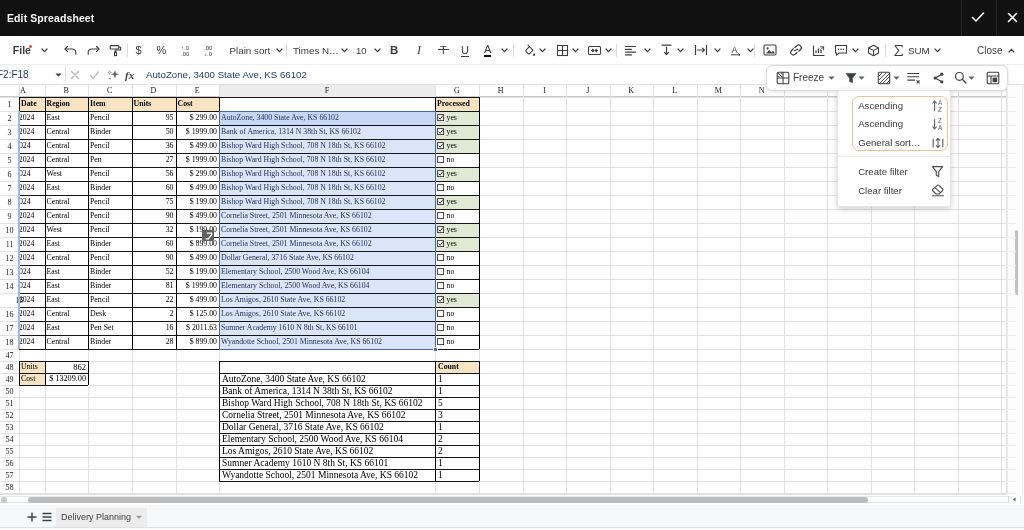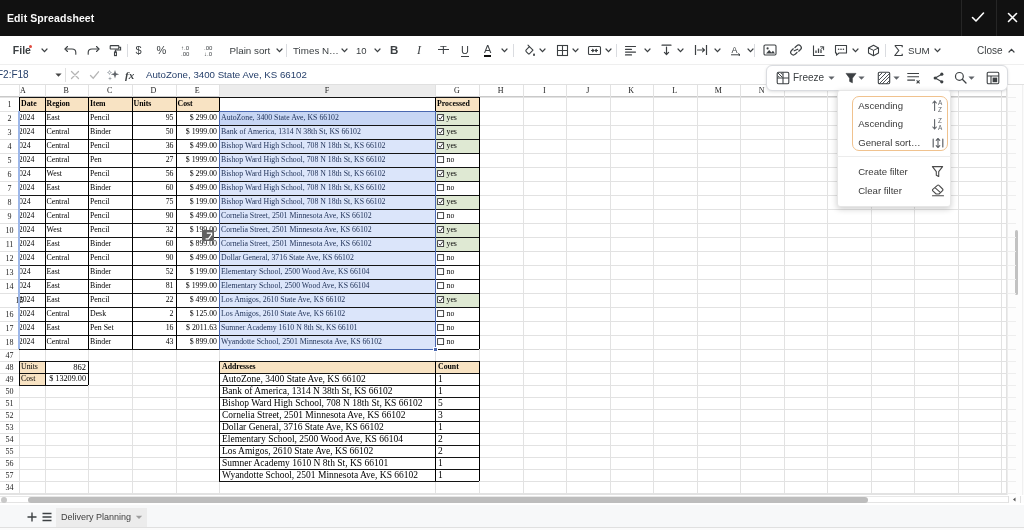--- a/index.html
+++ b/index.html
@@ -360,21 +360,21 @@
 <div style="position:absolute;left:0px;top:361px;width:19px;height:12px;display:flex;align-items:center;justify-content:center;font-family:'Liberation Serif',serif;font-size:8px;color:#222;">48</div>
 <div style="position:absolute;left:0px;top:373px;width:19px;height:12px;display:flex;align-items:center;justify-content:center;font-family:'Liberation Serif',serif;font-size:8px;color:#222;">49</div>
 <div style="position:absolute;left:0px;top:385px;width:19px;height:12px;display:flex;align-items:center;justify-content:center;font-family:'Liberation Serif',serif;font-size:8px;color:#222;">50</div>
 <div style="position:absolute;left:0px;top:397px;width:19px;height:12px;display:flex;align-items:center;justify-content:center;font-family:'Liberation Serif',serif;font-size:8px;color:#222;">51</div>
 <div style="position:absolute;left:0px;top:409px;width:19px;height:12px;display:flex;align-items:center;justify-content:center;font-family:'Liberation Serif',serif;font-size:8px;color:#222;">52</div>
 <div style="position:absolute;left:0px;top:421px;width:19px;height:12px;display:flex;align-items:center;justify-content:center;font-family:'Liberation Serif',serif;font-size:8px;color:#222;">53</div>
 <div style="position:absolute;left:0px;top:433px;width:19px;height:12px;display:flex;align-items:center;justify-content:center;font-family:'Liberation Serif',serif;font-size:8px;color:#222;">54</div>
 <div style="position:absolute;left:0px;top:445px;width:19px;height:12px;display:flex;align-items:center;justify-content:center;font-family:'Liberation Serif',serif;font-size:8px;color:#222;">55</div>
 <div style="position:absolute;left:0px;top:457px;width:19px;height:12px;display:flex;align-items:center;justify-content:center;font-family:'Liberation Serif',serif;font-size:8px;color:#222;">56</div>
 <div style="position:absolute;left:0px;top:469px;width:19px;height:12px;display:flex;align-items:center;justify-content:center;font-family:'Liberation Serif',serif;font-size:8px;color:#222;">57</div>
-<div style="position:absolute;left:0px;top:481px;width:19px;height:12px;display:flex;align-items:center;justify-content:center;font-family:'Liberation Serif',serif;font-size:8px;color:#222;">34</div>
+<div style="position:absolute;left:0px;top:481px;width:19px;height:12px;display:flex;align-items:center;justify-content:center;font-family:'Liberation Serif',serif;font-size:8px;color:#222;">58</div>
 <div style="position:absolute;left:19px;top:97px;width:25.5px;height:14px;font-family:Liberation Serif,serif;font-size:7.8px;line-height:14px;white-space:nowrap;overflow:hidden;background:#f8e3c3;font-weight:700;color:#000;text-align:left;padding-left:2px;">Date</div>
 <div style="position:absolute;left:44.5px;top:97px;width:43.5px;height:14px;font-family:Liberation Serif,serif;font-size:7.8px;line-height:14px;white-space:nowrap;overflow:hidden;background:#f8e3c3;font-weight:700;color:#000;text-align:left;padding-left:2px;">Region</div>
 <div style="position:absolute;left:88px;top:97px;width:43.5px;height:14px;font-family:Liberation Serif,serif;font-size:7.8px;line-height:14px;white-space:nowrap;overflow:hidden;background:#f8e3c3;font-weight:700;color:#000;text-align:left;padding-left:2px;">Item</div>
 <div style="position:absolute;left:131.5px;top:97px;width:44.0px;height:14px;font-family:Liberation Serif,serif;font-size:7.8px;line-height:14px;white-space:nowrap;overflow:hidden;background:#f8e3c3;font-weight:700;color:#000;text-align:left;padding-left:2px;">Units</div>
 <div style="position:absolute;left:175.5px;top:97px;width:43.5px;height:14px;font-family:Liberation Serif,serif;font-size:7.8px;line-height:14px;white-space:nowrap;overflow:hidden;background:#f8e3c3;font-weight:700;color:#000;text-align:left;padding-left:2px;">Cost</div>
 <div style="position:absolute;left:435px;top:97px;width:44px;height:14px;font-family:Liberation Serif,serif;font-size:7.8px;line-height:14px;white-space:nowrap;overflow:hidden;background:#f8e3c3;font-weight:700;color:#000;text-align:left;padding-left:2px;">Processed</div>
 <div style="position:absolute;left:19px;top:111px;width:25.5px;height:14px;overflow:hidden;">
       <span style="position:absolute;left:-0.1999999999999993px;top:0;height:14px;line-height:14px;font-family:Liberation Serif,serif;font-size:7.8px;color:#000;white-space:nowrap;">2024</span>
     </div>
 <div style="position:absolute;left:44.5px;top:111px;width:43.5px;height:14px;font-family:Liberation Serif,serif;font-size:7.8px;line-height:14px;white-space:nowrap;overflow:hidden;color:#000;text-align:left;padding-left:2px;">East</div>
@@ -556,21 +556,21 @@
 <div style="position:absolute;left:175.5px;top:321px;width:43.5px;height:14px;font-family:Liberation Serif,serif;font-size:7.8px;line-height:14px;white-space:nowrap;overflow:hidden;color:#000;text-align:right;padding-right:2px;">$ 2011.63</div>
 <div style="position:absolute;left:219px;top:321px;width:216px;height:14px;font-family:Liberation Serif,serif;font-size:7.8px;line-height:14px;white-space:nowrap;overflow:hidden;background:#dbe5fa;color:#1d2f55;text-align:left;padding-left:2px;">Sumner Academy 1610 N 8th St, KS 66101</div>
 <div style="position:absolute;left:435px;top:321px;width:44px;height:14px;font-family:Liberation Serif,serif;font-size:7.8px;line-height:14px;white-space:nowrap;overflow:hidden;background:#fff;color:#000;text-align:left;padding-left:2px;"><svg width="7.5" height="7.5" viewBox="0 0 7.5 7.5" style="display:block;display:inline-block;vertical-align:-1px;">
         <rect x="0.6" y="0.6" width="6" height="6" fill="#fff" stroke="#333" stroke-width="0.9"></rect>
       </svg><span style="margin-left:2px;">no</span></div>
 <div style="position:absolute;left:19px;top:335px;width:25.5px;height:14px;overflow:hidden;">
       <span style="position:absolute;left:-0.1999999999999993px;top:0;height:14px;line-height:14px;font-family:Liberation Serif,serif;font-size:7.8px;color:#000;white-space:nowrap;">2024</span>
     </div>
 <div style="position:absolute;left:44.5px;top:335px;width:43.5px;height:14px;font-family:Liberation Serif,serif;font-size:7.8px;line-height:14px;white-space:nowrap;overflow:hidden;color:#000;text-align:left;padding-left:2px;">Central</div>
 <div style="position:absolute;left:88px;top:335px;width:43.5px;height:14px;font-family:Liberation Serif,serif;font-size:7.8px;line-height:14px;white-space:nowrap;overflow:hidden;color:#000;text-align:left;padding-left:2px;">Binder</div>
-<div style="position:absolute;left:131.5px;top:335px;width:44.0px;height:14px;font-family:Liberation Serif,serif;font-size:7.8px;line-height:14px;white-space:nowrap;overflow:hidden;color:#000;text-align:right;padding-right:2px;">43</div>
+<div style="position:absolute;left:131.5px;top:335px;width:44.0px;height:14px;font-family:Liberation Serif,serif;font-size:7.8px;line-height:14px;white-space:nowrap;overflow:hidden;color:#000;text-align:right;padding-right:2px;">28</div>
 <div style="position:absolute;left:175.5px;top:335px;width:43.5px;height:14px;font-family:Liberation Serif,serif;font-size:7.8px;line-height:14px;white-space:nowrap;overflow:hidden;color:#000;text-align:right;padding-right:2px;">$ 899.00</div>
 <div style="position:absolute;left:219px;top:335px;width:216px;height:14px;font-family:Liberation Serif,serif;font-size:7.8px;line-height:14px;white-space:nowrap;overflow:hidden;background:#dbe5fa;color:#1d2f55;text-align:left;padding-left:2px;">Wyandotte School, 2501 Minnesota Ave, KS 66102</div>
 <div style="position:absolute;left:435px;top:335px;width:44px;height:14px;font-family:Liberation Serif,serif;font-size:7.8px;line-height:14px;white-space:nowrap;overflow:hidden;background:#fff;color:#000;text-align:left;padding-left:2px;"><svg width="7.5" height="7.5" viewBox="0 0 7.5 7.5" style="display:block;display:inline-block;vertical-align:-1px;">
         <rect x="0.6" y="0.6" width="6" height="6" fill="#fff" stroke="#333" stroke-width="0.9"></rect>
       </svg><span style="margin-left:2px;">no</span></div>
 <div style="position:absolute;left:19px;top:96.8px;width:460px;height:1.4px;background:#141414;"></div>
 <div style="position:absolute;left:19px;top:110.8px;width:460px;height:1.4px;background:#141414;"></div>
 <div style="position:absolute;left:19px;top:124.8px;width:460px;height:1.4px;background:#141414;"></div>
 <div style="position:absolute;left:19px;top:138.8px;width:460px;height:1.4px;background:#141414;"></div>
 <div style="position:absolute;left:19px;top:152.8px;width:460px;height:1.4px;background:#141414;"></div>
@@ -605,21 +605,20 @@
 <div style="position:absolute;left:19px;top:361px;width:25.5px;height:12px;font-family:Liberation Serif,serif;font-size:7.8px;line-height:12px;white-space:nowrap;overflow:hidden;background:#f8e3c3;color:#000;text-align:left;padding-left:2px;">Units</div>
 <div style="position:absolute;left:44.5px;top:361px;width:43.5px;height:12px;font-family:Liberation Serif,serif;font-size:8.5px;line-height:12px;white-space:nowrap;overflow:hidden;color:#000;text-align:right;padding-right:2px;">862</div>
 <div style="position:absolute;left:19px;top:373px;width:25.5px;height:12px;font-family:Liberation Serif,serif;font-size:7.8px;line-height:12px;white-space:nowrap;overflow:hidden;background:#f8e3c3;color:#000;text-align:left;padding-left:2px;">Cost</div>
 <div style="position:absolute;left:44.5px;top:373px;width:43.5px;height:12px;font-family:Liberation Serif,serif;font-size:8.2px;line-height:12px;white-space:nowrap;overflow:hidden;color:#000;text-align:right;padding-right:2px;">$ 13209.00</div>
 <div style="position:absolute;left:19px;top:360.8px;width:69px;height:1.4px;background:#141414;"></div>
 <div style="position:absolute;left:19px;top:372.8px;width:69px;height:1.4px;background:#141414;"></div>
 <div style="position:absolute;left:19px;top:384.8px;width:69px;height:1.4px;background:#141414;"></div>
 <div style="position:absolute;left:19px;top:361px;width:1px;height:24px;background:#000;"></div>
 <div style="position:absolute;left:44.5px;top:361px;width:1px;height:24px;background:#000;"></div>
 <div style="position:absolute;left:88px;top:361px;width:1px;height:24px;background:#000;"></div>
-<div style="position:absolute;left:219px;top:361px;width:216px;height:12px;font-family:Liberation Serif,serif;font-size:7.8px;line-height:12px;white-space:nowrap;overflow:hidden;background:#f8e3c3;font-weight:700;color:#000;text-align:left;padding-left:3px;">Addresses</div>
 <div style="position:absolute;left:435px;top:361px;width:44px;height:12px;font-family:Liberation Serif,serif;font-size:7.8px;line-height:12px;white-space:nowrap;overflow:hidden;background:#f8e3c3;font-weight:700;color:#000;text-align:left;padding-left:3px;">Count</div>
 <div style="position:absolute;left:219px;top:373px;width:216px;height:12px;font-family:Liberation Serif,serif;font-size:9.5px;line-height:12px;white-space:nowrap;overflow:hidden;color:#000;text-align:left;padding-left:3px;">AutoZone, 3400 State Ave, KS 66102</div>
 <div style="position:absolute;left:435px;top:373px;width:44px;height:12px;font-family:Liberation Serif,serif;font-size:9.5px;line-height:12px;white-space:nowrap;overflow:hidden;color:#000;text-align:left;padding-left:3px;">1</div>
 <div style="position:absolute;left:219px;top:385px;width:216px;height:12px;font-family:Liberation Serif,serif;font-size:9.5px;line-height:12px;white-space:nowrap;overflow:hidden;color:#000;text-align:left;padding-left:3px;">Bank of America, 1314 N 38th St, KS 66102</div>
 <div style="position:absolute;left:435px;top:385px;width:44px;height:12px;font-family:Liberation Serif,serif;font-size:9.5px;line-height:12px;white-space:nowrap;overflow:hidden;color:#000;text-align:left;padding-left:3px;">1</div>
 <div style="position:absolute;left:219px;top:397px;width:216px;height:12px;font-family:Liberation Serif,serif;font-size:9.5px;line-height:12px;white-space:nowrap;overflow:hidden;color:#000;text-align:left;padding-left:3px;">Bishop Ward High School, 708 N 18th St, KS 66102</div>
 <div style="position:absolute;left:435px;top:397px;width:44px;height:12px;font-family:Liberation Serif,serif;font-size:9.5px;line-height:12px;white-space:nowrap;overflow:hidden;color:#000;text-align:left;padding-left:3px;">5</div>
 <div style="position:absolute;left:219px;top:409px;width:216px;height:12px;font-family:Liberation Serif,serif;font-size:9.5px;line-height:12px;white-space:nowrap;overflow:hidden;color:#000;text-align:left;padding-left:3px;">Cornelia Street, 2501 Minnesota Ave, KS 66102</div>
 <div style="position:absolute;left:435px;top:409px;width:44px;height:12px;font-family:Liberation Serif,serif;font-size:9.5px;line-height:12px;white-space:nowrap;overflow:hidden;color:#000;text-align:left;padding-left:3px;">3</div>
 <div style="position:absolute;left:219px;top:421px;width:216px;height:12px;font-family:Liberation Serif,serif;font-size:9.5px;line-height:12px;white-space:nowrap;overflow:hidden;color:#000;text-align:left;padding-left:3px;">Dollar General, 3716 State Ave, KS 66102</div>

